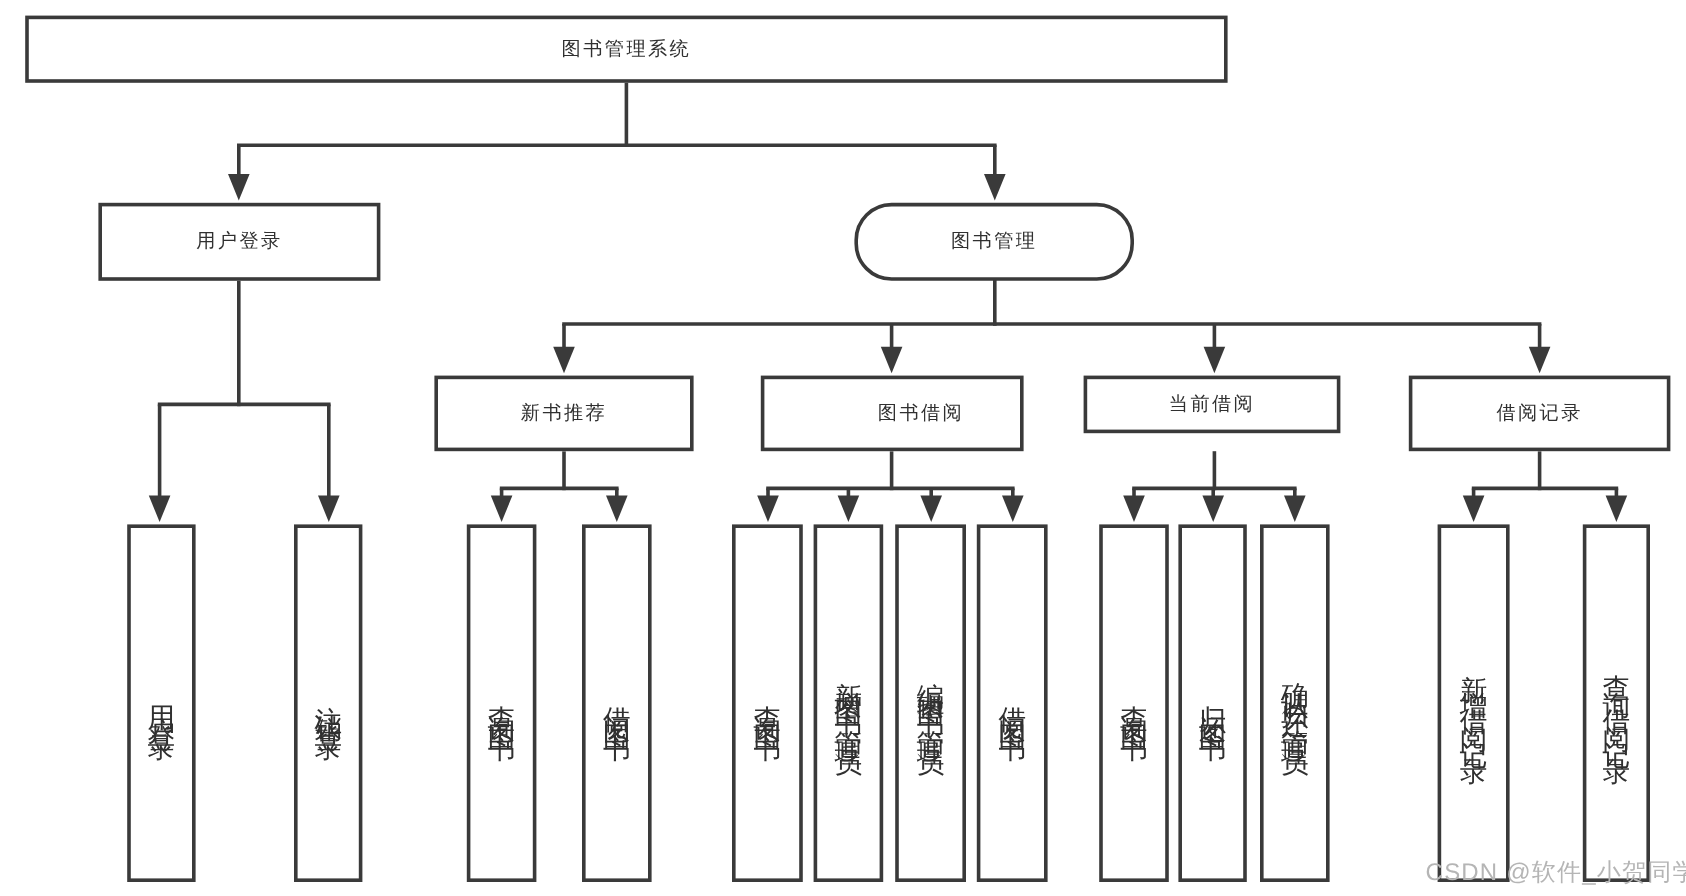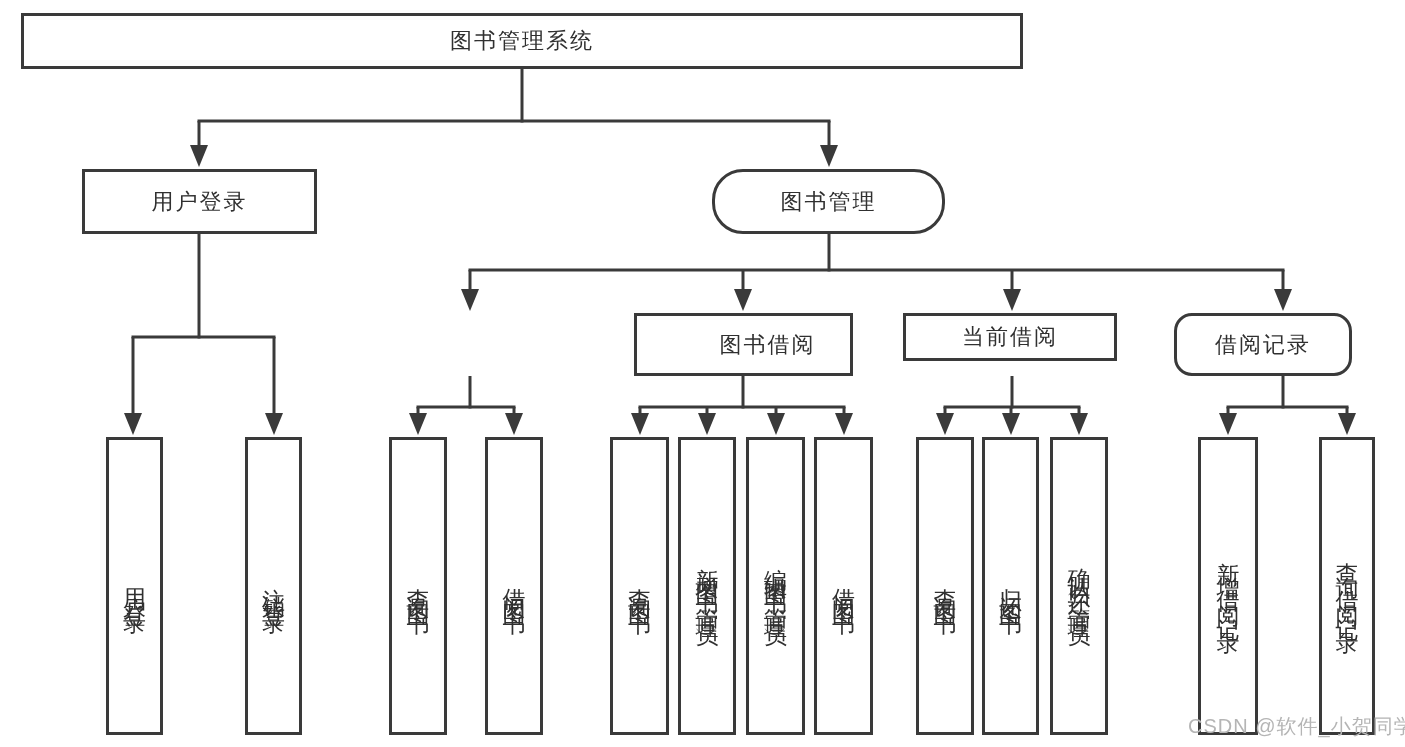--- a/index.html
+++ b/index.html
@@ -6,21 +6,21 @@
   .stage{
     position:relative;width:1405px;height:747px;background:#ffffff;
     font-family:"Liberation Sans","DejaVu Sans",sans-serif;overflow:hidden;
   }
   .wires{position:absolute;left:0;top:0;width:1405px;height:747px;}
   .node{
     position:absolute;box-sizing:border-box;background:#ffffff;
     border:3px solid #3a3a3a;display:flex;align-items:center;justify-content:center;
     color:#303030;z-index:2;
   }
-  .node.h .lbl{font-size:22px;letter-spacing:2px;white-space:nowrap;}
+  .node.h .lbl{font-size:16px;letter-spacing:2px;white-space:nowrap;}
   .node.v .lbl{
     writing-mode:vertical-rl;text-orientation:mixed;
     font-size:23px;letter-spacing:8px;line-height:1;
   }
   .node.v.sp-wide .lbl{letter-spacing:14px;}
   .watermark{
     position:absolute;left:1188px;top:713px;z-index:3;
     font-size:20px;color:#b5b5b5;letter-spacing:1px;white-space:nowrap;
   }
 </style>
@@ -111,27 +111,30 @@
     <span class="lbl">图书管理系统</span>
   </div>
 
   <div class="node h" style="left:82px;top:169px;width:235px;height:65px;">
     <span class="lbl">用户登录</span>
   </div>
   <div class="node h" style="left:712px;top:169px;width:233px;height:65px;border-radius:31px;">
     <span class="lbl">图书管理</span>
   </div>
 
+  <div class="node h" style="left:362px;top:313px;width:216px;height:63px;">
+    <span class="lbl">新书推荐</span>
+  </div>
   <div class="node h" style="left:634px;top:313px;width:219px;height:63px;padding-left:48px;">
     <span class="lbl">图书借阅</span>
   </div>
   <div class="node h" style="left:903px;top:313px;width:214px;height:48px;">
     <span class="lbl">当前借阅</span>
   </div>
-  <div class="node h" style="left:1174px;top:313px;width:178px;height:63px;border-radius:18px;">
+  <div class="node h" style="left:1174px;top:313px;width:218px;height:63px;">
     <span class="lbl">借阅记录</span>
   </div>
 
   <div class="node v" style="left:106px;top:437px;width:57px;height:298px;">
     <span class="lbl">用户登录</span>
   </div>
   <div class="node v" style="left:245px;top:437px;width:57px;height:298px;">
     <span class="lbl">注销登录</span>
   </div>
 

